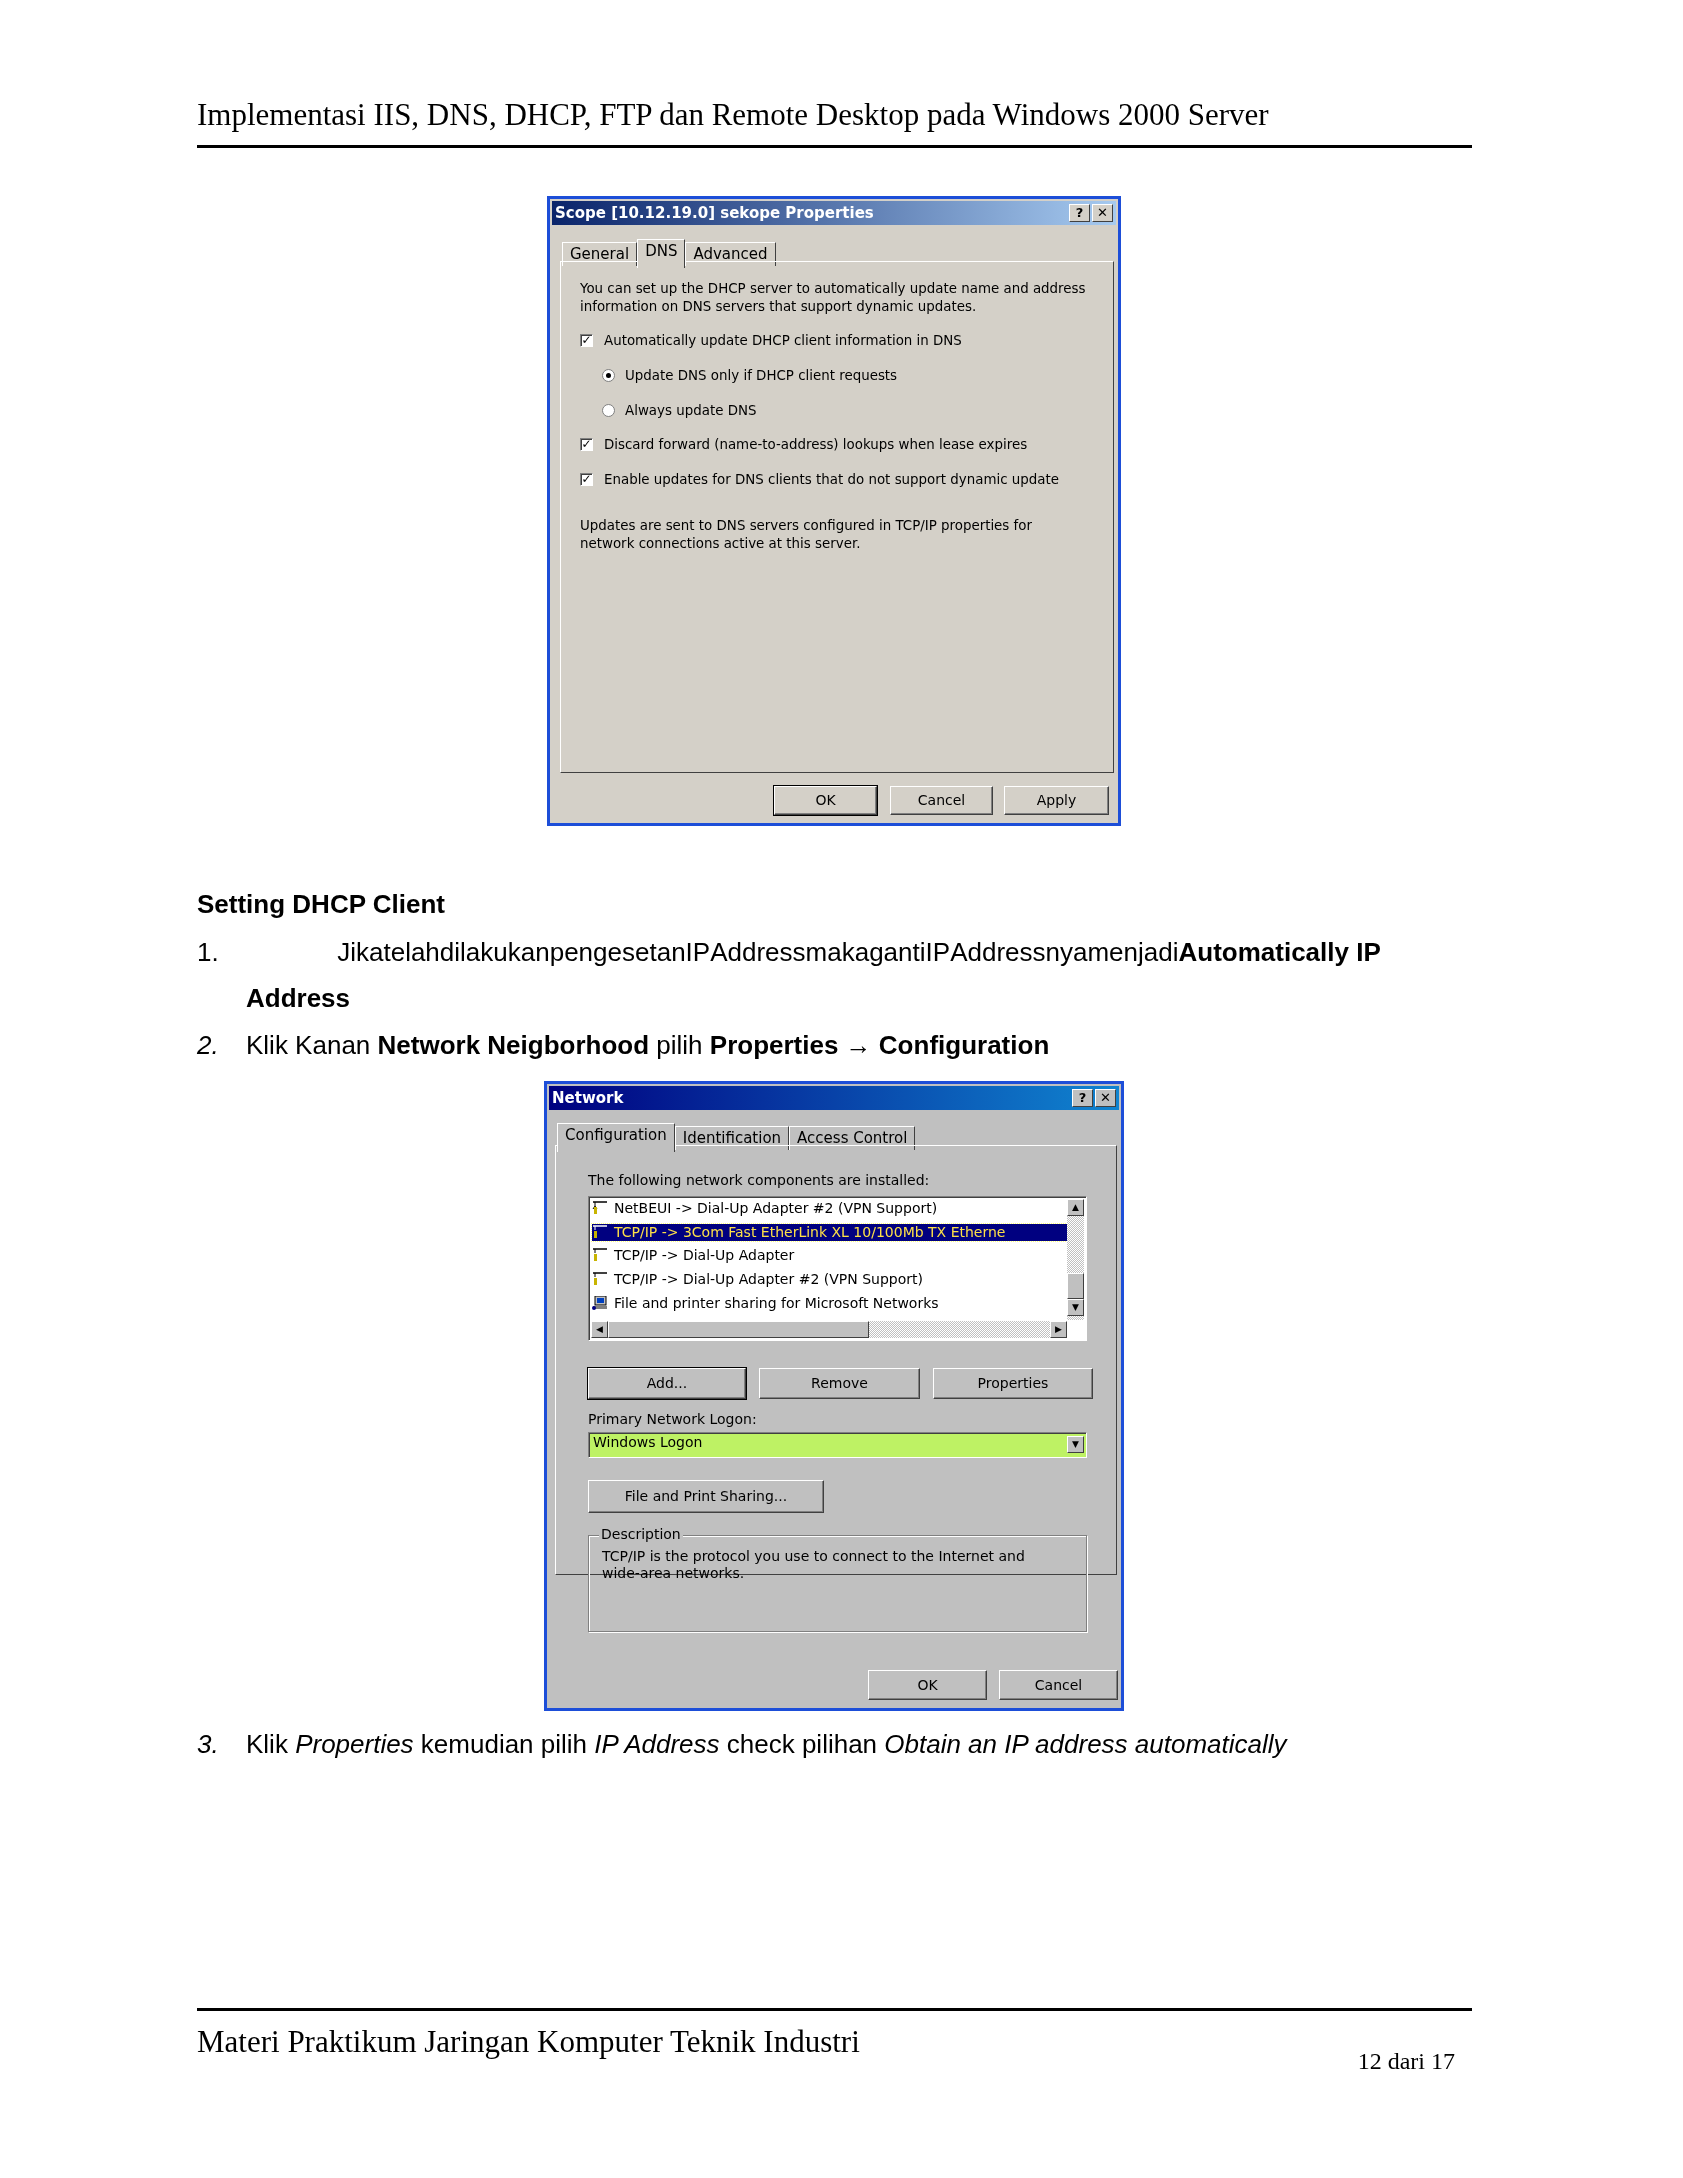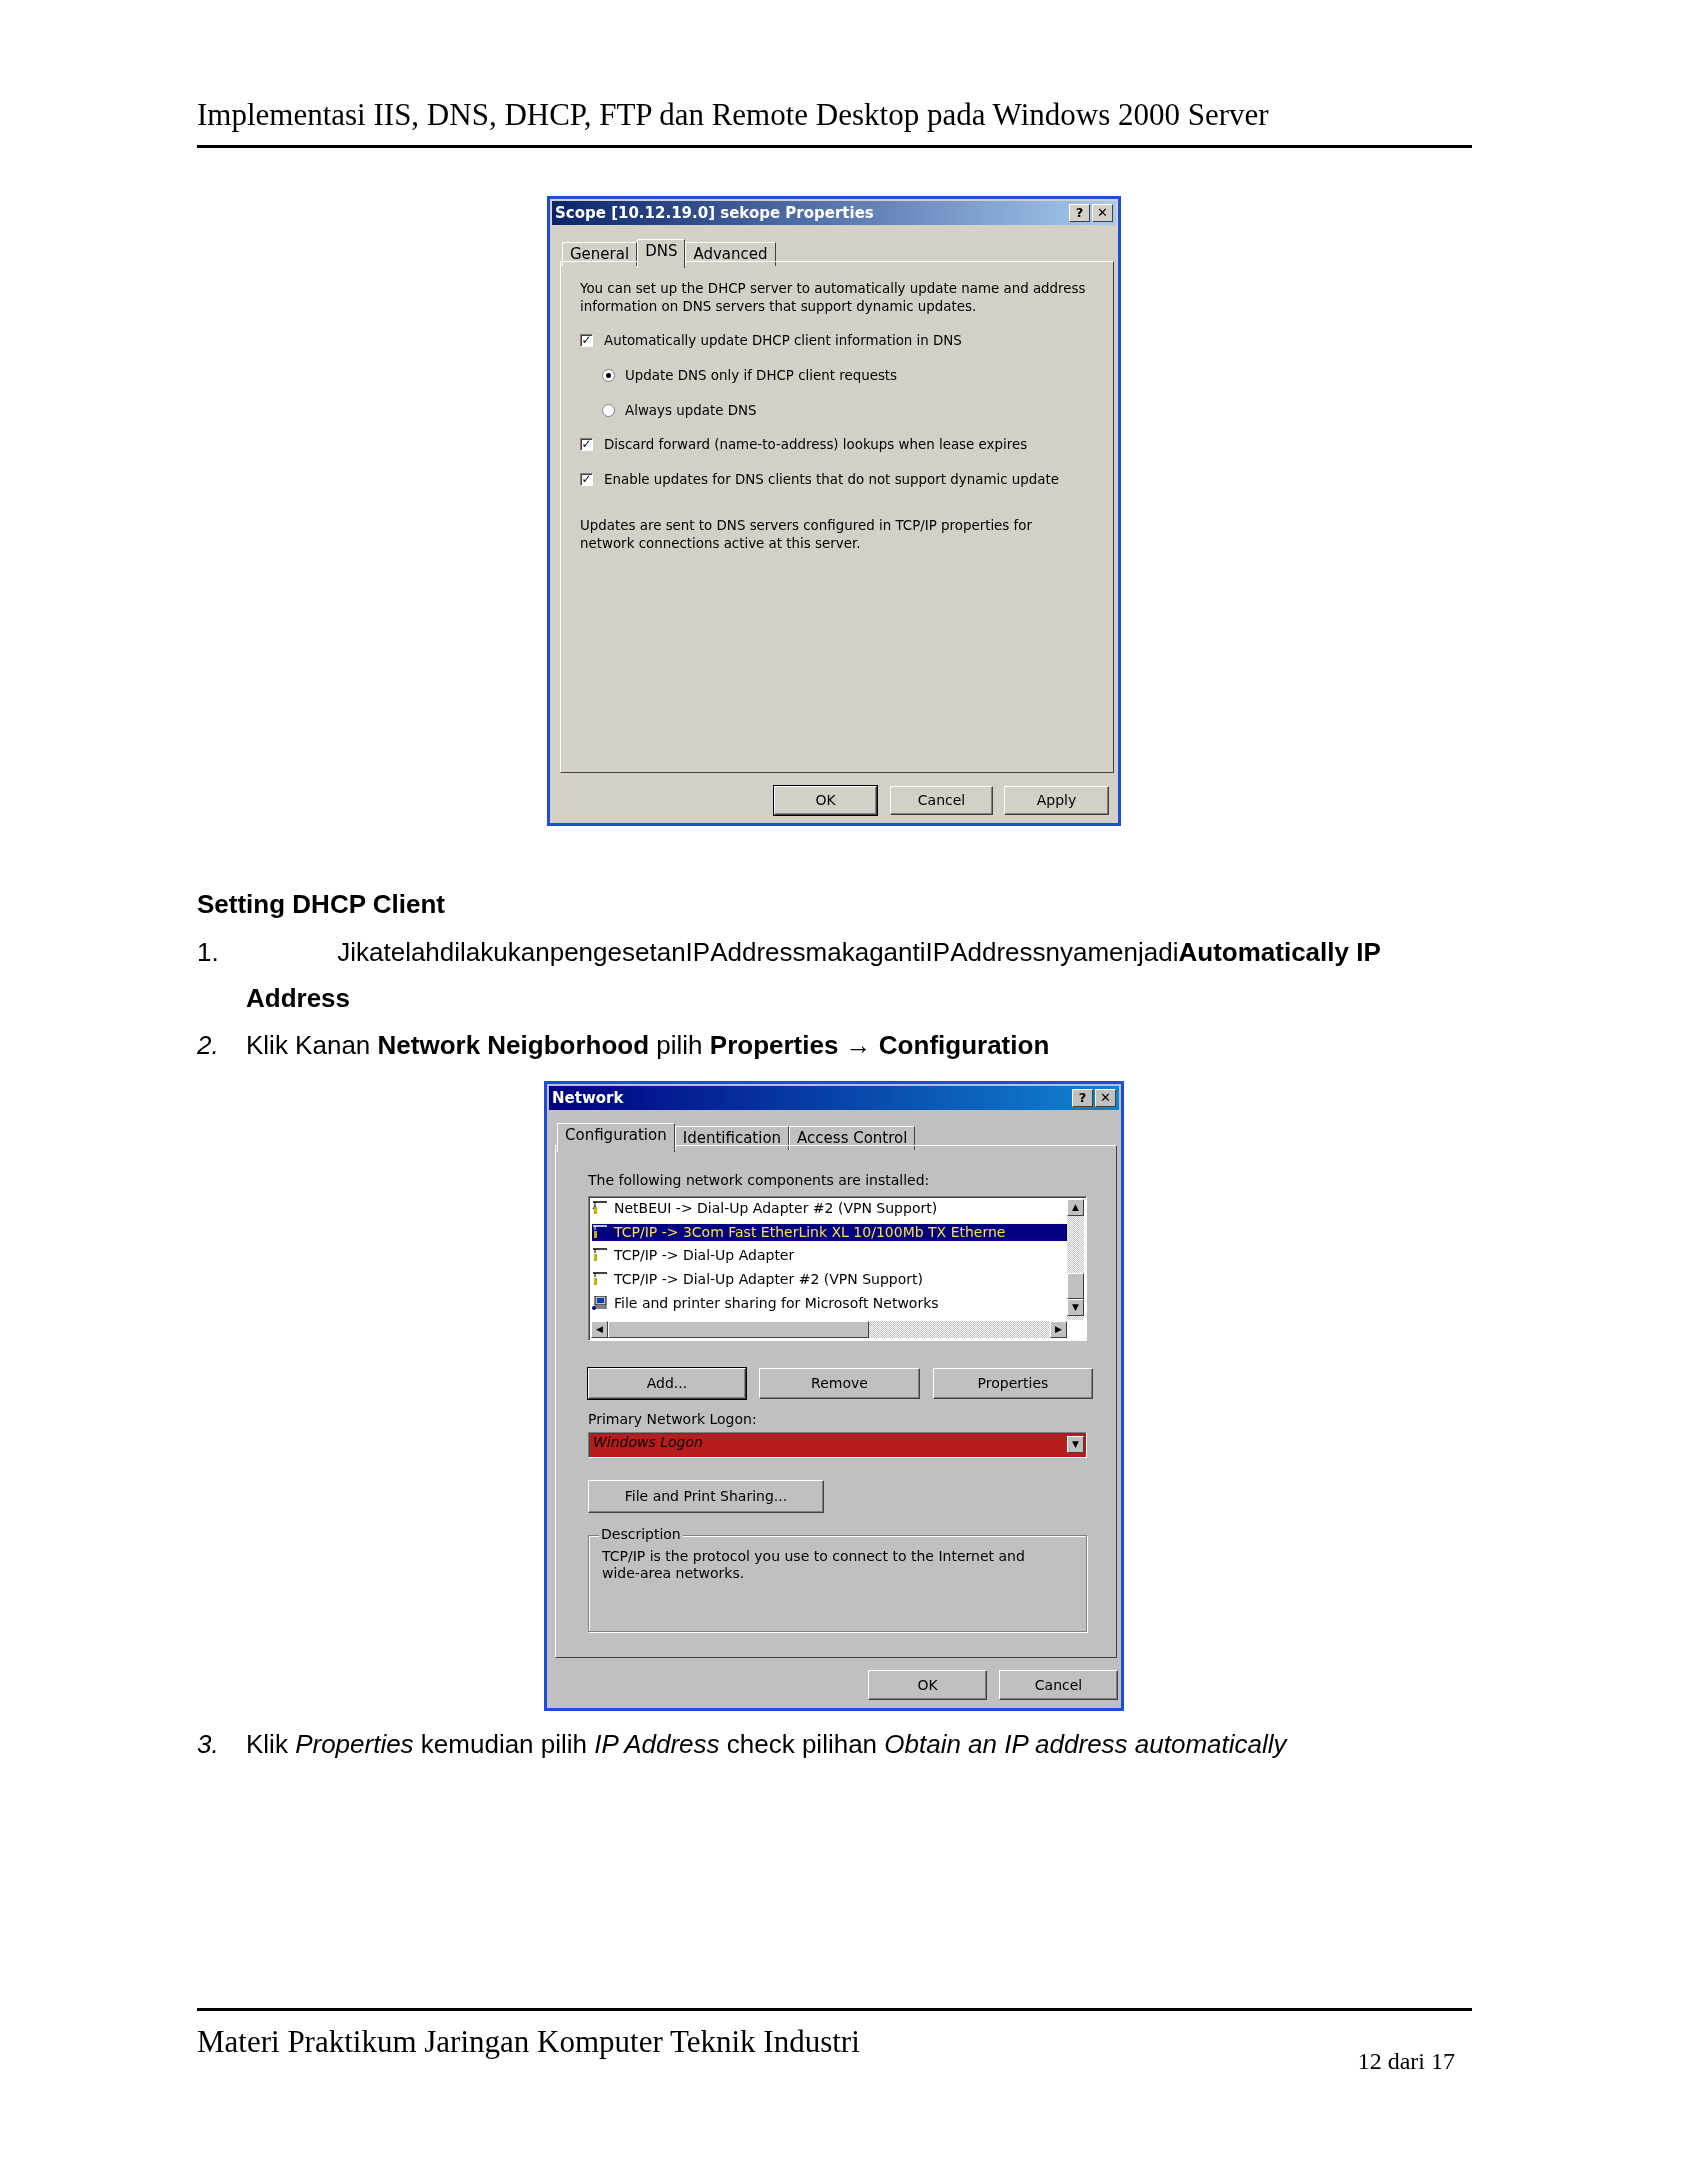--- a/index.html
+++ b/index.html
@@ -36,21 +36,21 @@
   .radio.on::after { content:""; position:absolute; left:3px; top:3px; width:5px; height:5px; border-radius:50%; background:#000; }
   .btn { position:absolute; background:inherit; border:1px solid; border-color:#fff #404040 #404040 #fff; box-sizing:border-box; font-size:14px; text-align:center; box-shadow: inset -1px -1px 0 #808080; }
   .btn.default { outline:1px solid #000; }
 
   .listbox { position:absolute; background:#fff; border:1px solid; border-color:#808080 #fff #fff #808080; box-shadow: inset 1px 1px 0 #404040; box-sizing:border-box; overflow:hidden; }
   .li { position:absolute; left:3px; height:17px; font-size:14px; line-height:17px; white-space:nowrap; }
   .li.sel { background:#000080; color:#fde047; outline:1px dotted #ffff80; }
   .li-icon { display:inline-block; width:16px; height:14px; margin-right:6px; vertical-align:-2px; }
   .vscroll { position:absolute; width:17px; background:repeating-conic-gradient(#c0c0c0 0 25%, #fff 0 50%) 0 0/2px 2px; }
   .sbtn { position:absolute; width:17px; height:17px; background:#c0c0c0; border:1px solid; border-color:#fff #404040 #404040 #fff; box-sizing:border-box; font-size:9px; line-height:15px; text-align:center; }
-  .combo { position:absolute; background:#b91c1c; border:1px solid; border-color:#808080 #fff #fff #808080; box-shadow: inset 1px 1px 0 #404040; box-sizing:border-box; font-size:14px; line-height:19px; padding-left:4px;font-style:italic; }
+  .combo { position:absolute; background:#bef264; border:1px solid; border-color:#808080 #fff #fff #808080; box-shadow: inset 1px 1px 0 #404040; box-sizing:border-box; font-size:14px; line-height:19px; padding-left:4px; }
   .groupbox { position:absolute; border:1px solid #808080; box-shadow: 1px 1px 0 #fff, inset 1px 1px 0 #fff; box-sizing:border-box; }
   .gb-label { position:absolute; background:#c0c0c0; padding:0 2px; font-size:14px; }
 </style>
 </head>
 <body>
 
 <div class="abs serif hdr-text">Implementasi IIS, DNS, DHCP, FTP dan Remote Desktop pada Windows 2000 Server</div>
 <div class="abs rule" style="top:145px;"></div>
 
 <div class="abs dlg" style="left:547px; top:196px; width:574px; height:630px;">
@@ -126,21 +126,21 @@
       <div class="tb-btn" style="background:#c0c0c0;">✕</div>
     </div>
   </div>
 
   <div class="tabrow" style="left:10px; top:37px;">
     <div class="tab active" style="background:#c0c0c0;">Configuration</div>
     <div class="tab">Identification</div>
     <div class="tab">Access Control</div>
   </div>
 
-  <div class="panel" style="left:8px; top:61px; width:562px; height:513px;">
+  <div class="panel" style="left:8px; top:61px; width:562px; height:430px;">
     <div class="dtext" style="left:32px; top:26px; font-size:14px;">The following network components are installed:</div>
 
     <div class="listbox" style="left:32px; top:50px; width:499px; height:145px;">
       <div class="li" style="top:3px;"><span class="li-icon"><svg width="16" height="14" viewBox="0 0 16 14">
               <path d="M1 1 H15" stroke="#000" stroke-width="1.5"></path>
               <path d="M3 1 V5 M3 5 L1 8 M3 5 L5 8" stroke="#000" fill="none"></path>
               <rect x="2" y="6" width="3" height="7" fill="#c8b400"></rect>
             </svg></span><span>NetBEUI -&gt; Dial-Up Adapter #2 (VPN Support)</span></div>
       <div class="li sel" style="top:27px; width:475px;"><span class="li-icon"><svg width="16" height="14" viewBox="0 0 16 14">
               <path d="M1 1 H15" stroke="#fff" stroke-width="1.5"></path>

